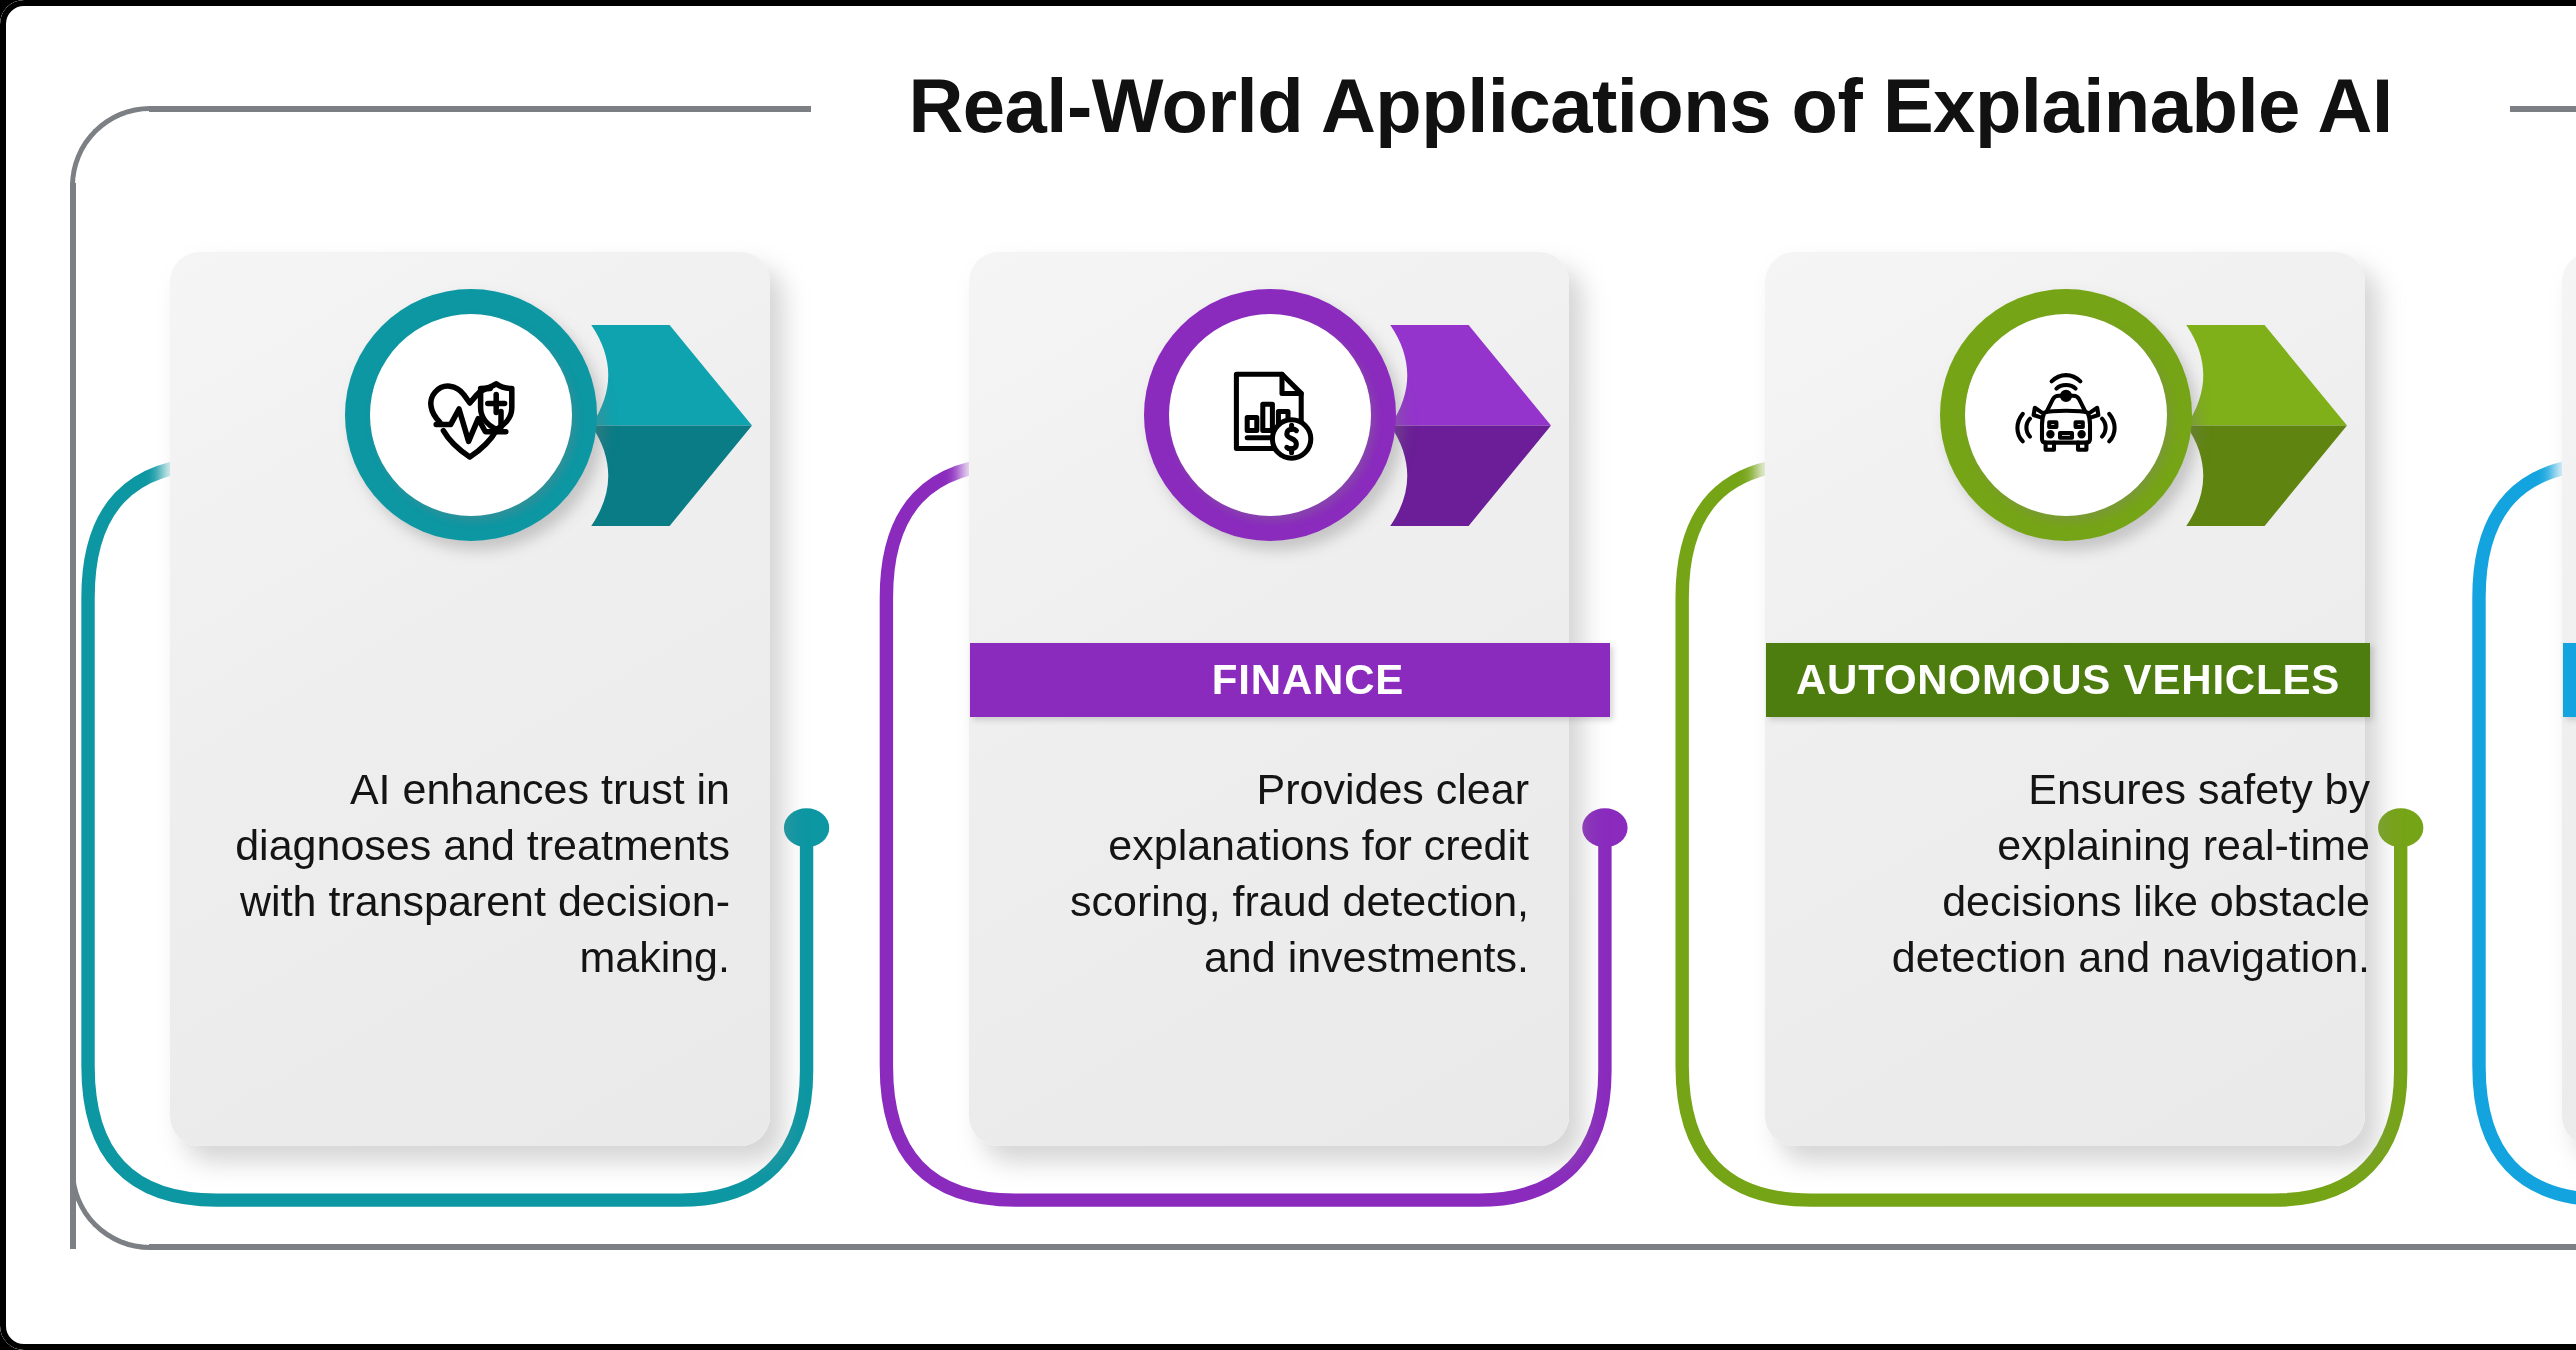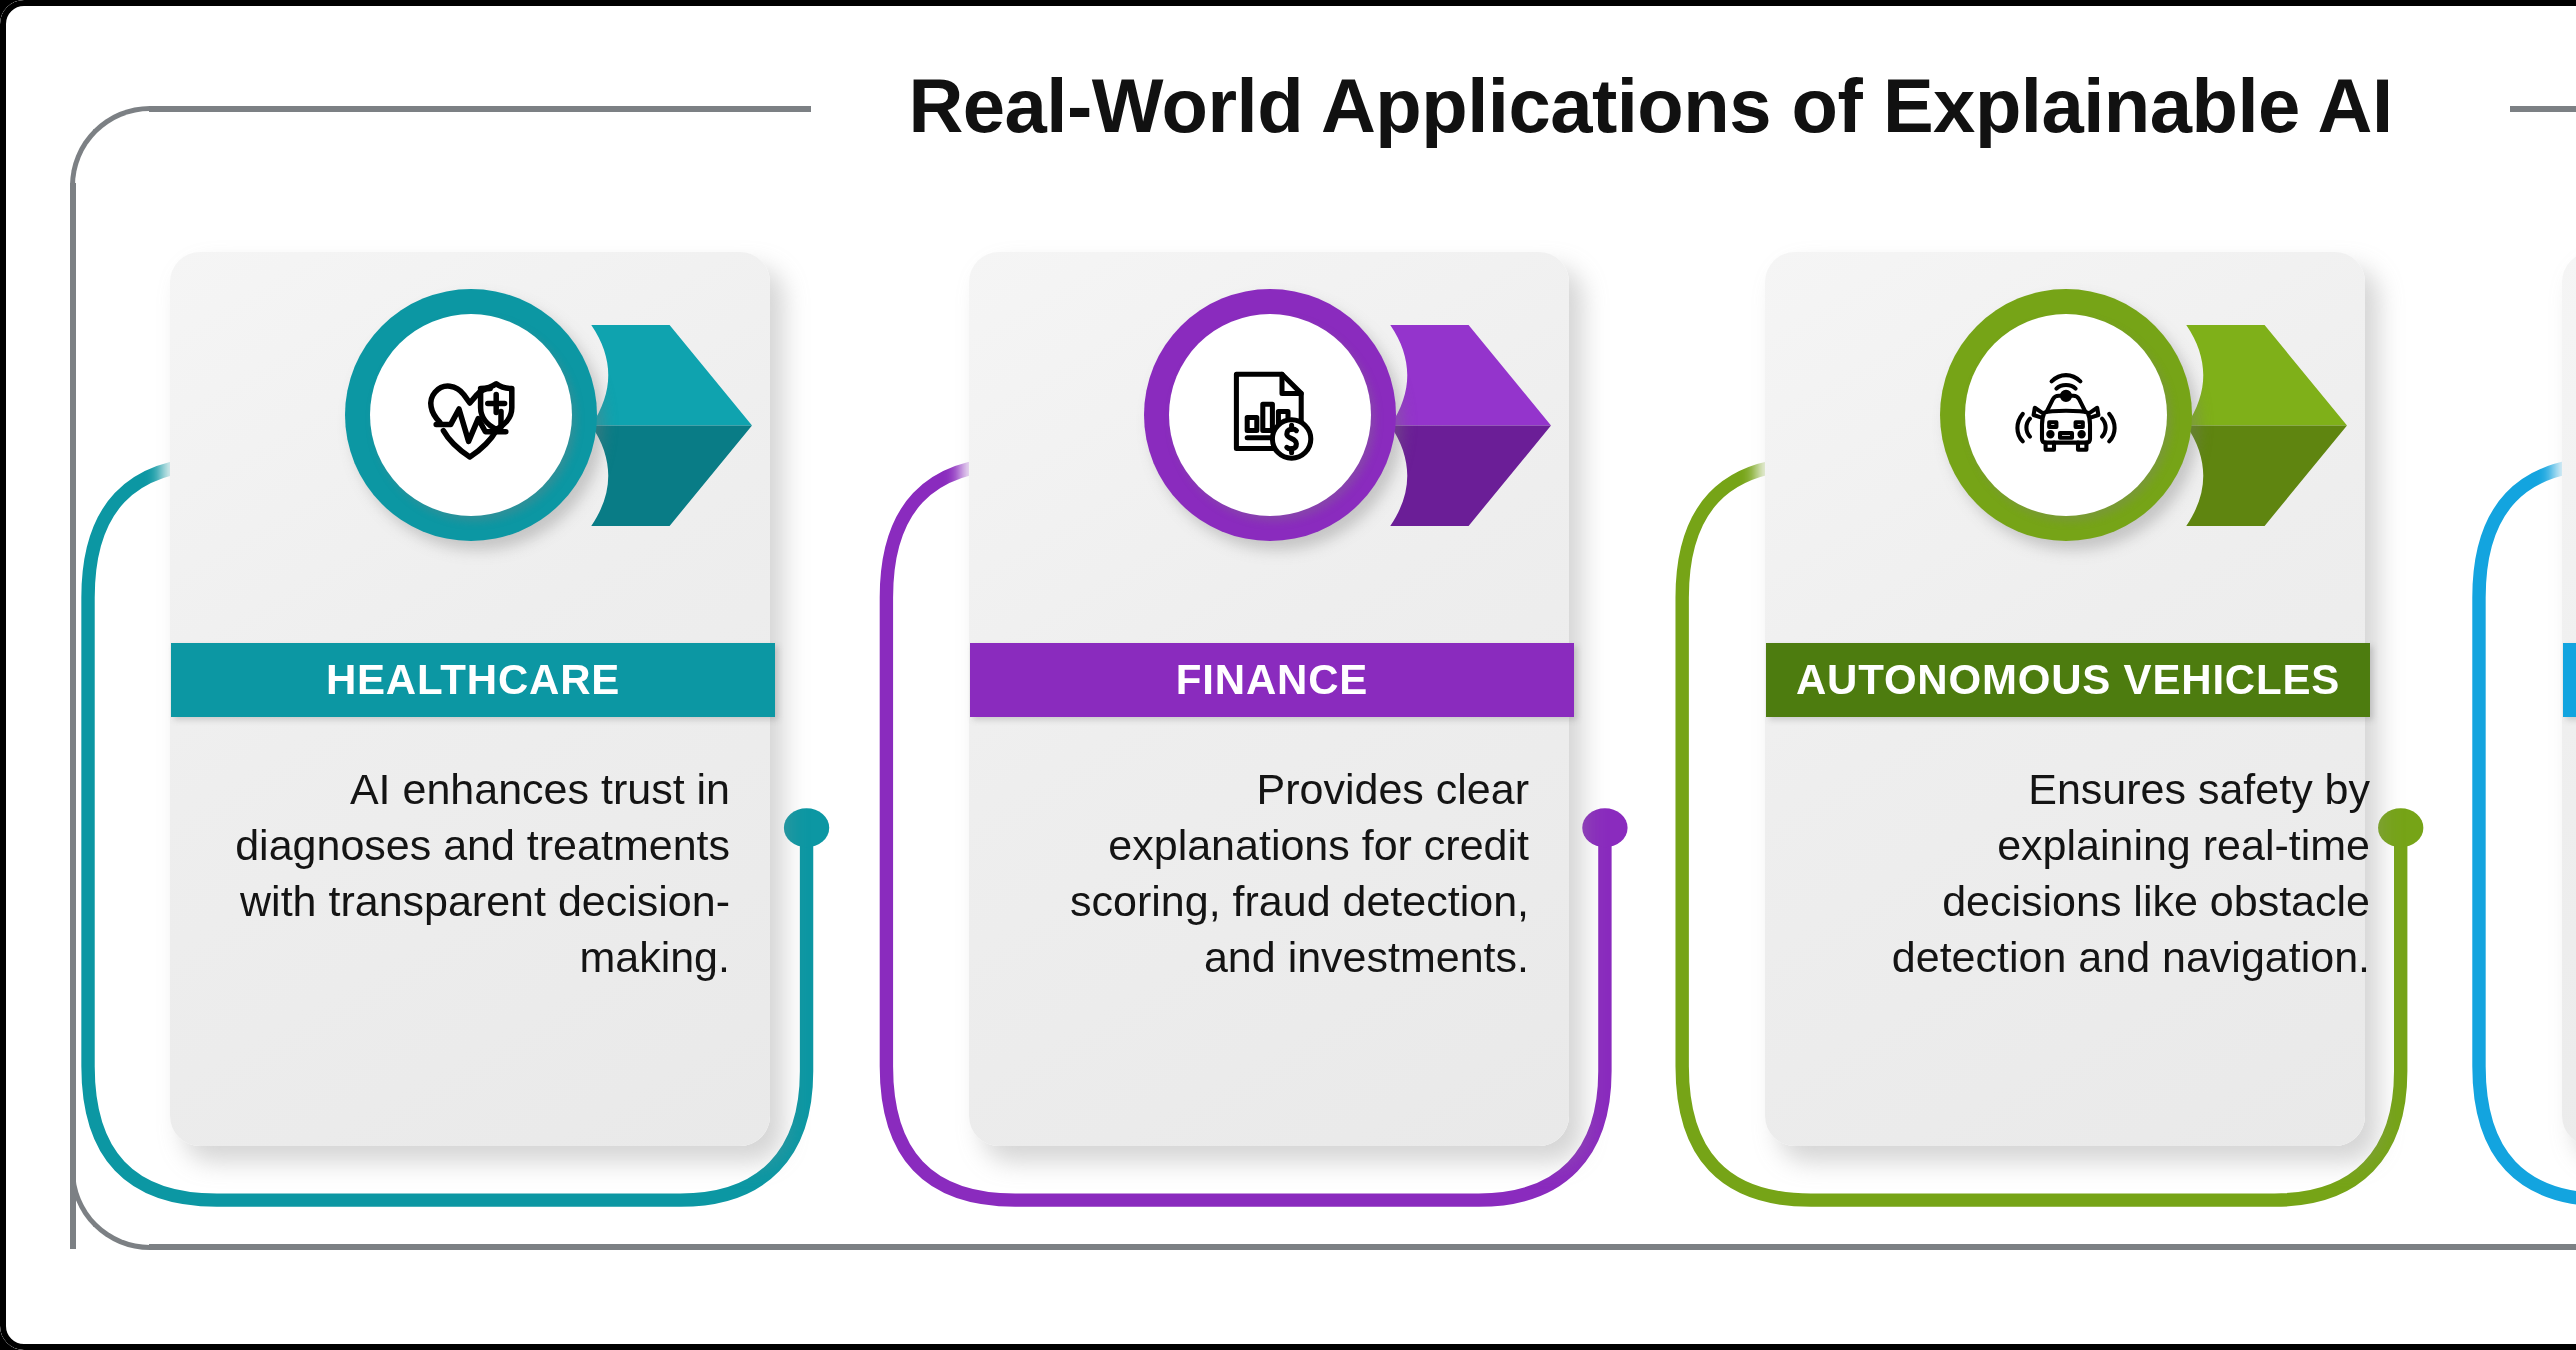--- a/index.html
+++ b/index.html
@@ -96,21 +96,21 @@
   .banner{
     position:absolute;
     top:643px;
     width:604px;
     height:74px;
     z-index:9;
     display:flex;align-items:center;justify-content:center;
     box-shadow:2.6px 3.1px 5.7px rgba(120,120,120,.30);
   }
   .banner.n1{left:171px;}
-  .banner.n2{left:970px;}
+  .banner.n2{left:970px;padding-left:36px;}
   .banner.n3{left:1766px;}
   .banner.n4{left:2563px;}
   .banner span{
     color:#ffffff;
     font-size:42px;
     font-weight:bold;
     letter-spacing:0.8px;
     white-space:nowrap;
   }
 
@@ -177,23 +177,20 @@
           <path d="M24 56 C16 48 14 38 20 31 C27 23 38 25 44 33 L49 40 L55 33 C58 30 62 28 66 28"></path>
           <path d="M27 63 C32 72 40 79 49 85 C58 79 66 72 71 63"></path>
           <path d="M75 47 L75 60"></path>
           <path d="M21 58 L33 58 L40 45 L48 72 L56 53 L62 64 L79 64"></path>
           <path d="M71 24 C67 27 62 28 58 28 L58 44 C58 53 65 59 71 62 C77 59 84 53 84 44 L84 28 C80 28 75 27 71 24 Z"></path>
           <path d="M71 33 L71 48 M64 40.5 L78 40.5"></path>
         </svg>
       </div>
     </div>
 
-    <div class="banner n1" style="background:#0C97A3;">
-      <span>HEALTHCARE</span>
-    </div>
 
     <div class="body-text t1">AI enhances trust in diagnoses and treatments with transparent decision-making.</div>
 
     <div class="card c2"></div>
 
     <svg class="arrow a2" viewBox="0 0 330 390">
       <path d="M 18 0 L 170 0 L 330 195 L 18 195 C 62 130 62 65 18 0 Z" fill="#9434CC"></path>
       <path d="M 18 195 L 330 195 L 170 390 L 18 390 C 62 325 62 260 18 195 Z" fill="#6B1E97"></path>
     </svg>
 

